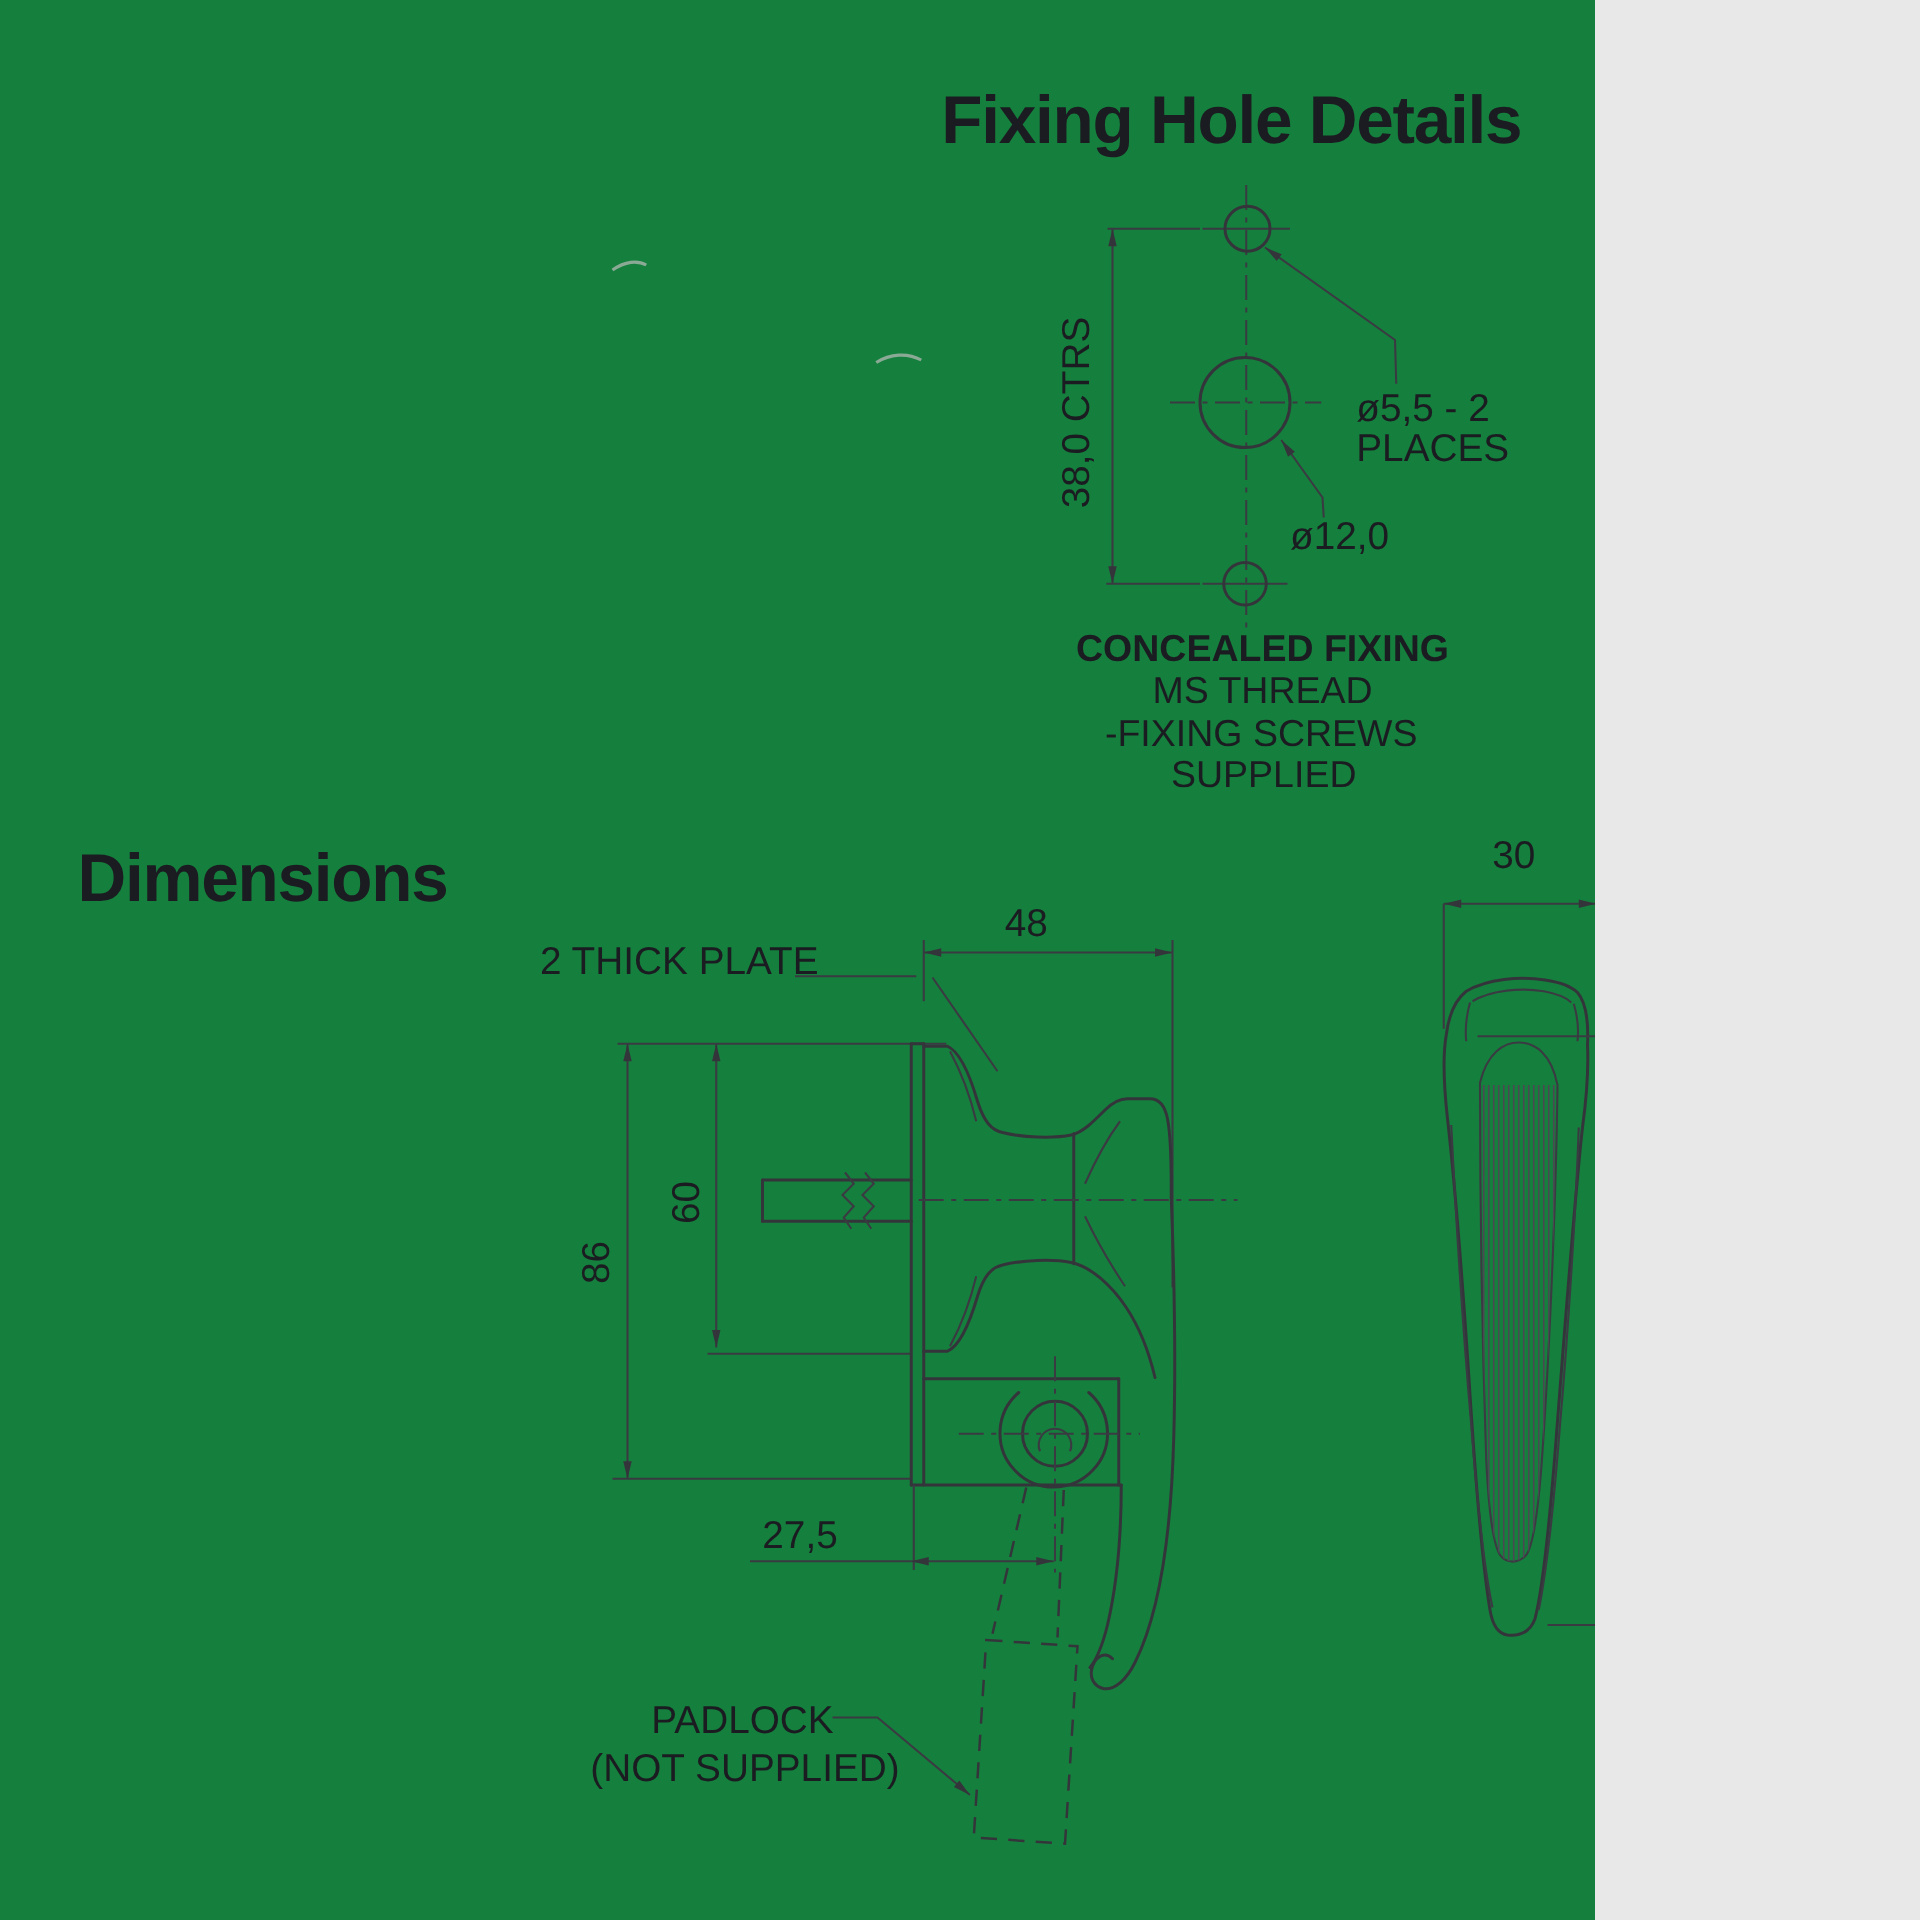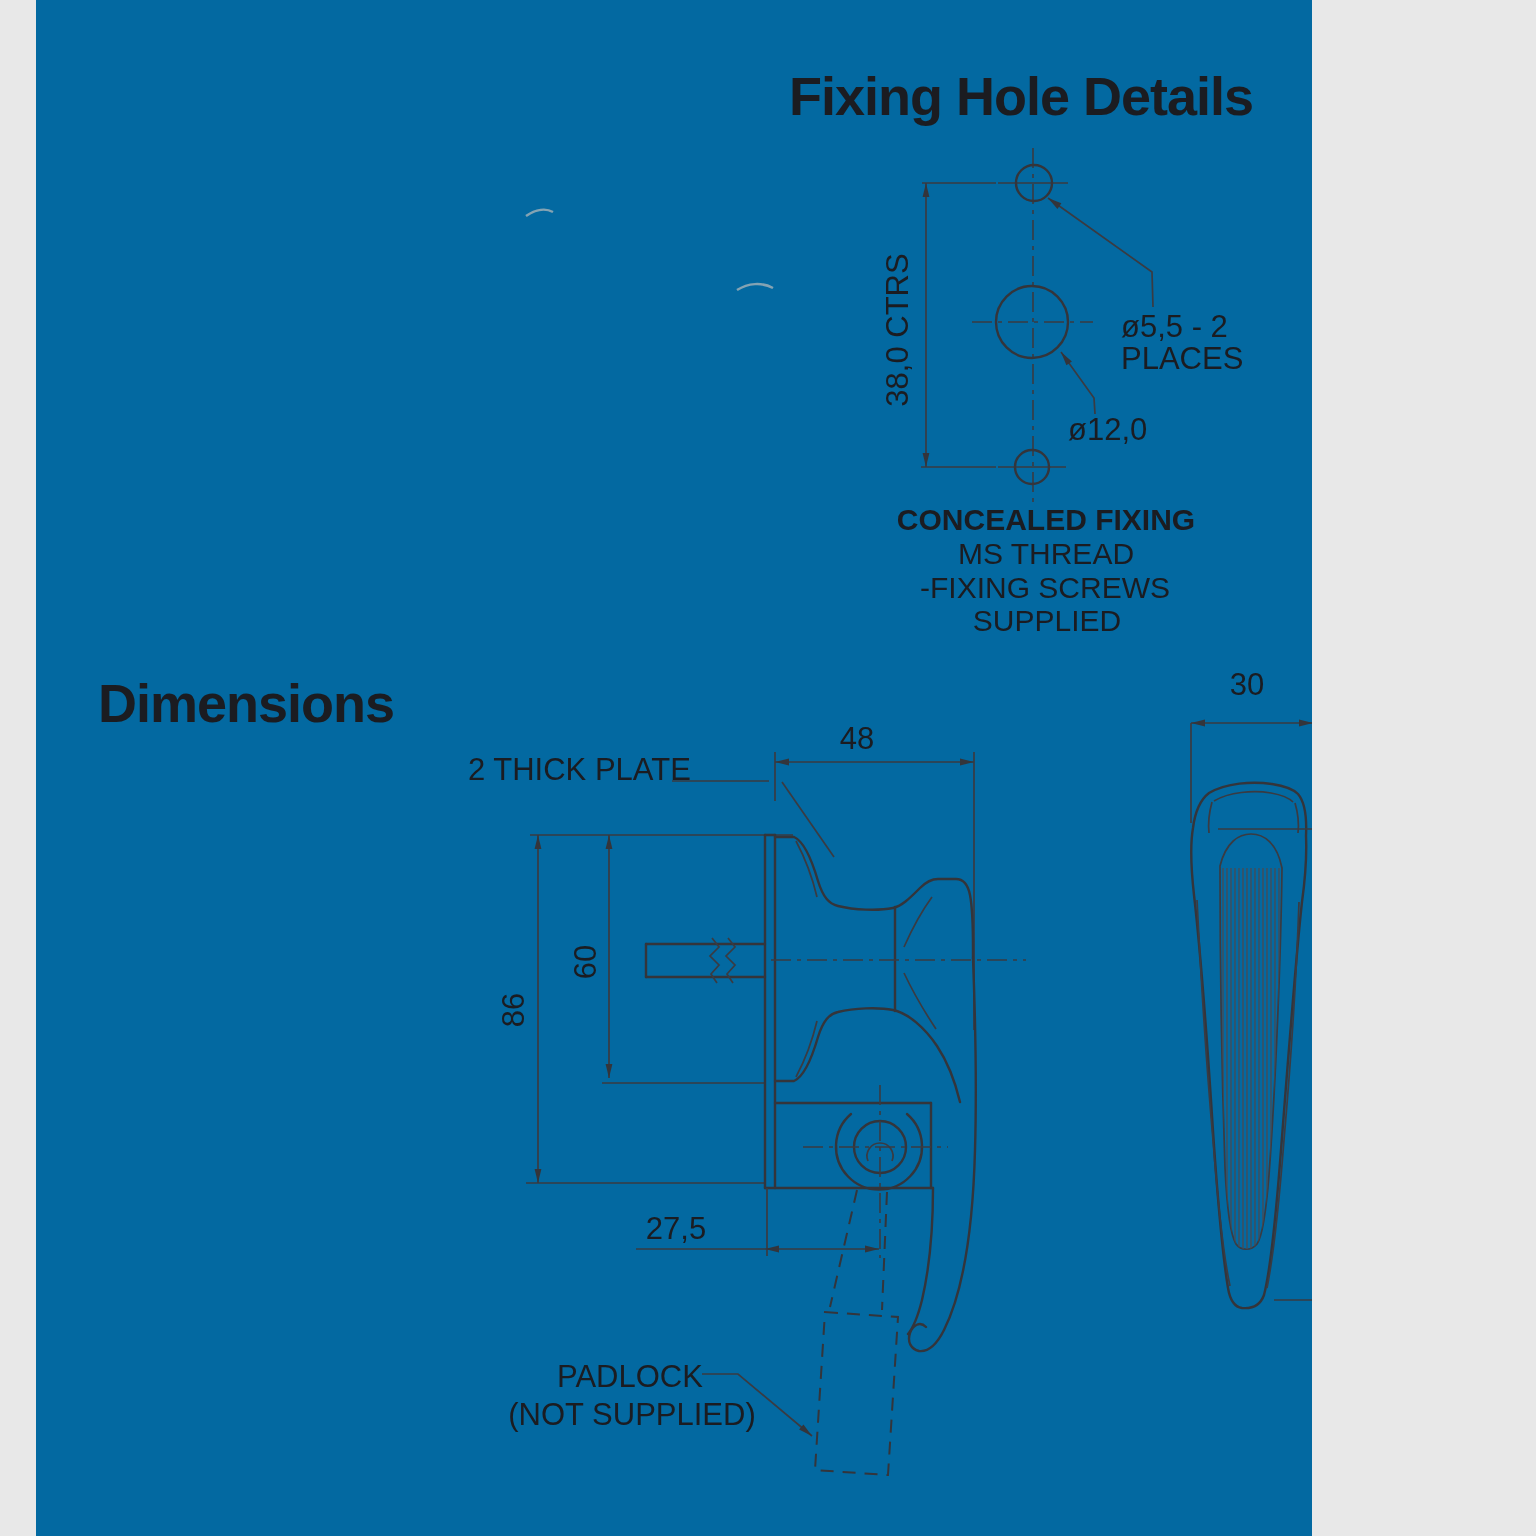--- a/index.html
+++ b/index.html
@@ -1,22 +1,21 @@
 <!DOCTYPE html>
 <html><head>
 <meta charset="utf-8">
 <style>
   html,body{margin:0;padding:0;background:#e8e8e8;}
   .sheet{
     position:relative;
     width:1276px;height:1536px;
-    background:#0369a1;
+    background:#15803d;
     font-family:"Liberation Sans", sans-serif;
     overflow:hidden;
-    margin-left:36px;
   }
   svg{display:block}
   text{fill:#1b1c21;}
   .t-title{font-size:54px;font-weight:bold;letter-spacing:-1px;}
   .t-dim{font-size:31px;}
   .t-note{font-size:30px;}
   .t-note-bold{font-size:30px;font-weight:bold;}
   .ln{stroke:#34353b;stroke-width:2.4;fill:none;stroke-linecap:round;stroke-linejoin:round;}
   .ln-thin{stroke:#3a3b42;stroke-width:1.7;fill:none;stroke-linecap:butt;}
   .cl{stroke:#3a3b42;stroke-width:1.6;fill:none;stroke-dasharray:20 6 4 6;}

